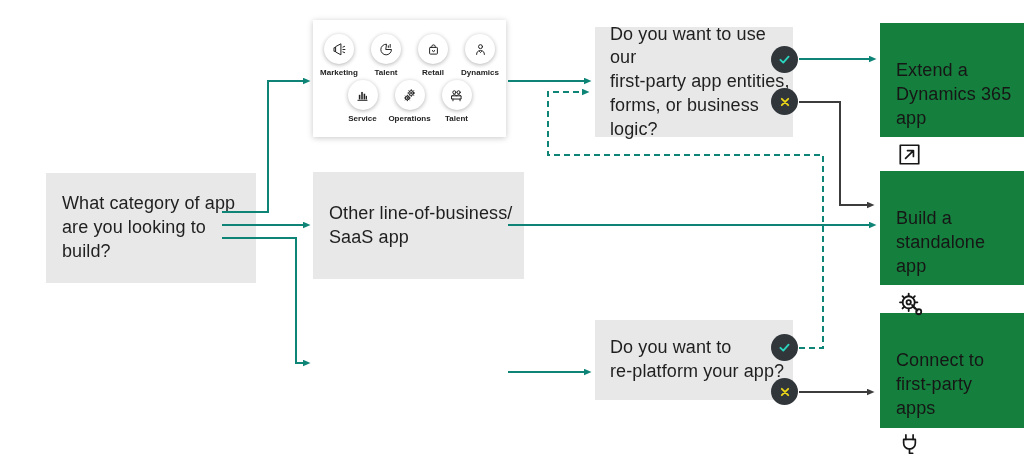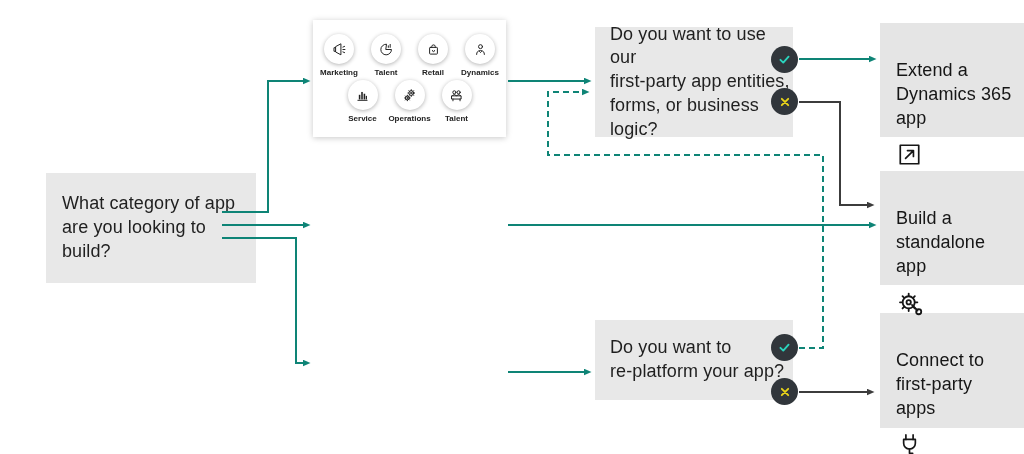--- a/index.html
+++ b/index.html
@@ -10,21 +10,21 @@
   
   .gray-box {
     position:absolute; background:#e8e8e8;
     display:flex; align-items:center;
   }
   .box-text {
     white-space:pre-line; font-size:18px; font-weight:normal;
     color:#1f1f1f; line-height:1.32; letter-spacing:.1px;
   }
   .teal-box {
-    position:absolute; background:#e5e5e5; width:144px;
+    position:absolute; background:#15803d; width:144px;
     display:flex; flex-direction:column; align-items:flex-start;
     padding:36px 8px 0 16px; box-sizing:border-box;
   }
   .teal-box .box-text { color:#161616; }
   .teal-box .outcome-icon { margin-top:11px; }
 
   
   #category-box   { left:46px;  top:173px; width:194px; height:110px; padding-left:16px; }
   #other-box      { left:313px; top:172px; width:195px; height:107px; padding-left:16px; }
   #built-box      { left:313px; top:318px; width:195px; height:115px; padding-left:16px; }
@@ -178,20 +178,24 @@
             <path d="M6.3 12.4 a3 3 0 0 1 5.4 0 M12.3 12.4 a3 3 0 0 1 5.4 0"></path>
             <rect x="5.5" y="12.5" width="13" height="4.5"></rect>
             <path d="M7 17 v2.5 M17 17 v2.5"></path>
           </svg>
         </div>
         <div class="icon-label">Talent</div>
       </div>
     </div>
   </div>
 
+  <div class="gray-box" id="other-box">
+    <div class="box-text">Other line-of-business/
+SaaS app</div>
+  </div>
 
 
   <div class="gray-box" id="q1-box">
     <div class="box-text">Do you want to use our
 first-party app entities,
 forms, or business logic?</div>
   </div>
 
   <div class="gray-box" id="q2-box">
     <div class="box-text">Do you want to

